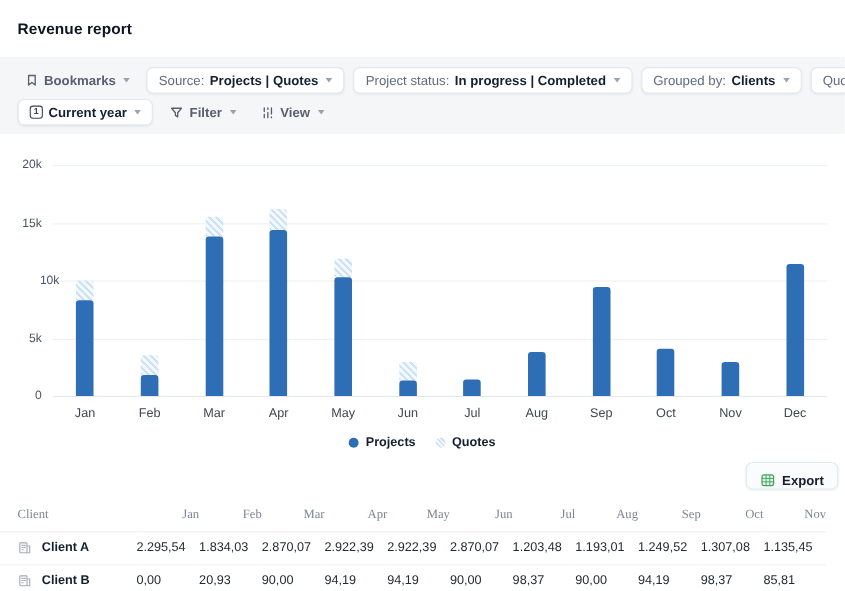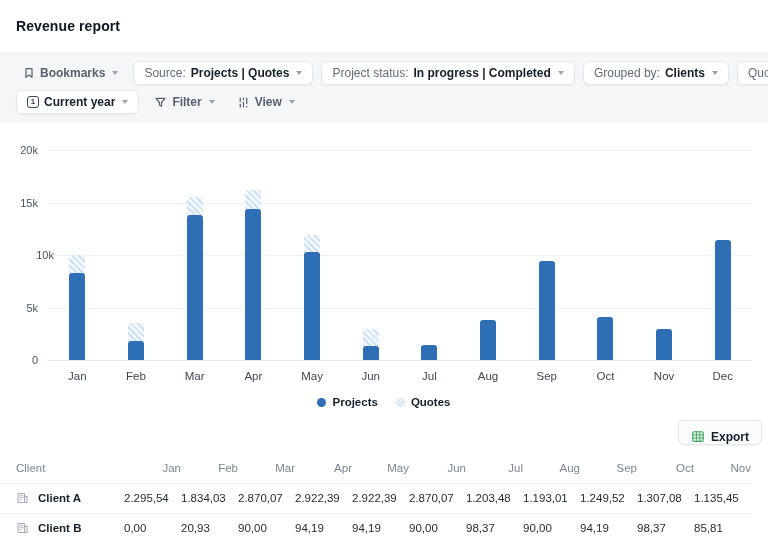--- a/index.html
+++ b/index.html
@@ -56,21 +56,21 @@
   .export-btn { display:inline-flex; align-items:flex-end; gap:6px; height:25px; padding:0 12px;
     background:#fbfcfd; border:1px solid #e4e7ec; border-radius:6px; box-shadow:0 1px 2px rgba(16,24,40,.05);
     font-family:inherit; font-size:12px; font-weight:bold; color:#14202e; cursor:pointer; }
 
   
   .table-section { padding:0 17px 0 0; }
   table { width:100%; border-collapse:collapse; table-layout:fixed; }
   col.c-client { width:auto; }
   col.c-month { width:57px; }
   th { font-weight:normal; font-size:11.5px; color:#7d8694; text-align:right; height:30px;
-    border-bottom:1px solid #eef0f3; padding:0; vertical-align:middle; }
+    border-bottom:1px solid #eef0f3; padding:0; vertical-align:middle;font-family:Liberation Serif, serif; }
   th.left { text-align:left; padding-left:16px; }
   td { font-size:11.5px; color:#252b35; height:30px; border-bottom:1px solid #eef0f3;
     padding:0; vertical-align:middle; }
   td.client-cell { text-align:left; padding-left:38px; font-weight:bold; color:#14202e; position:relative; }
   td.client-cell .client-ic { position:absolute; left:16px; top:50%; transform:translateY(-50%); }
 </style>
 </head>
 <body>
 
 <header class="page-header">

